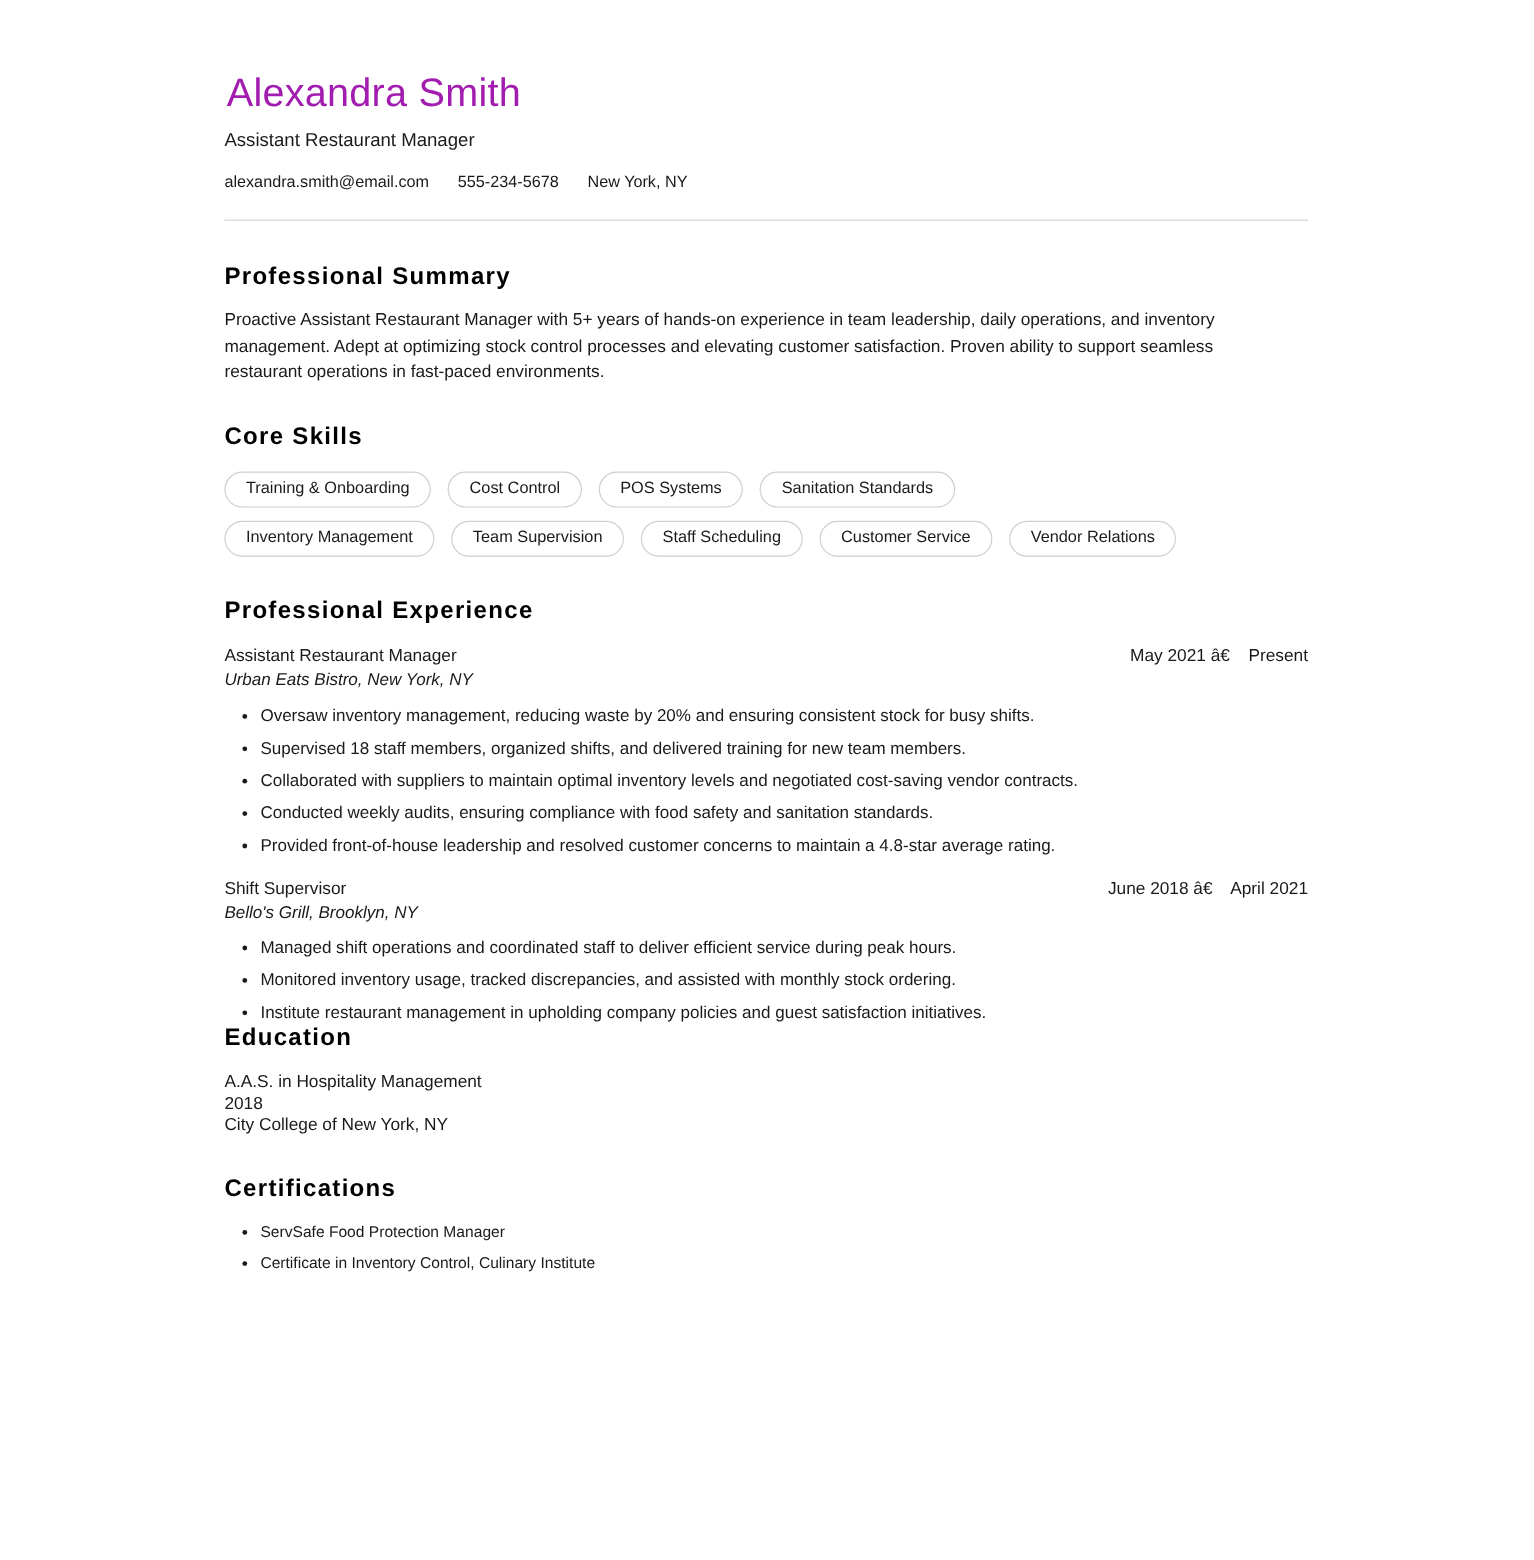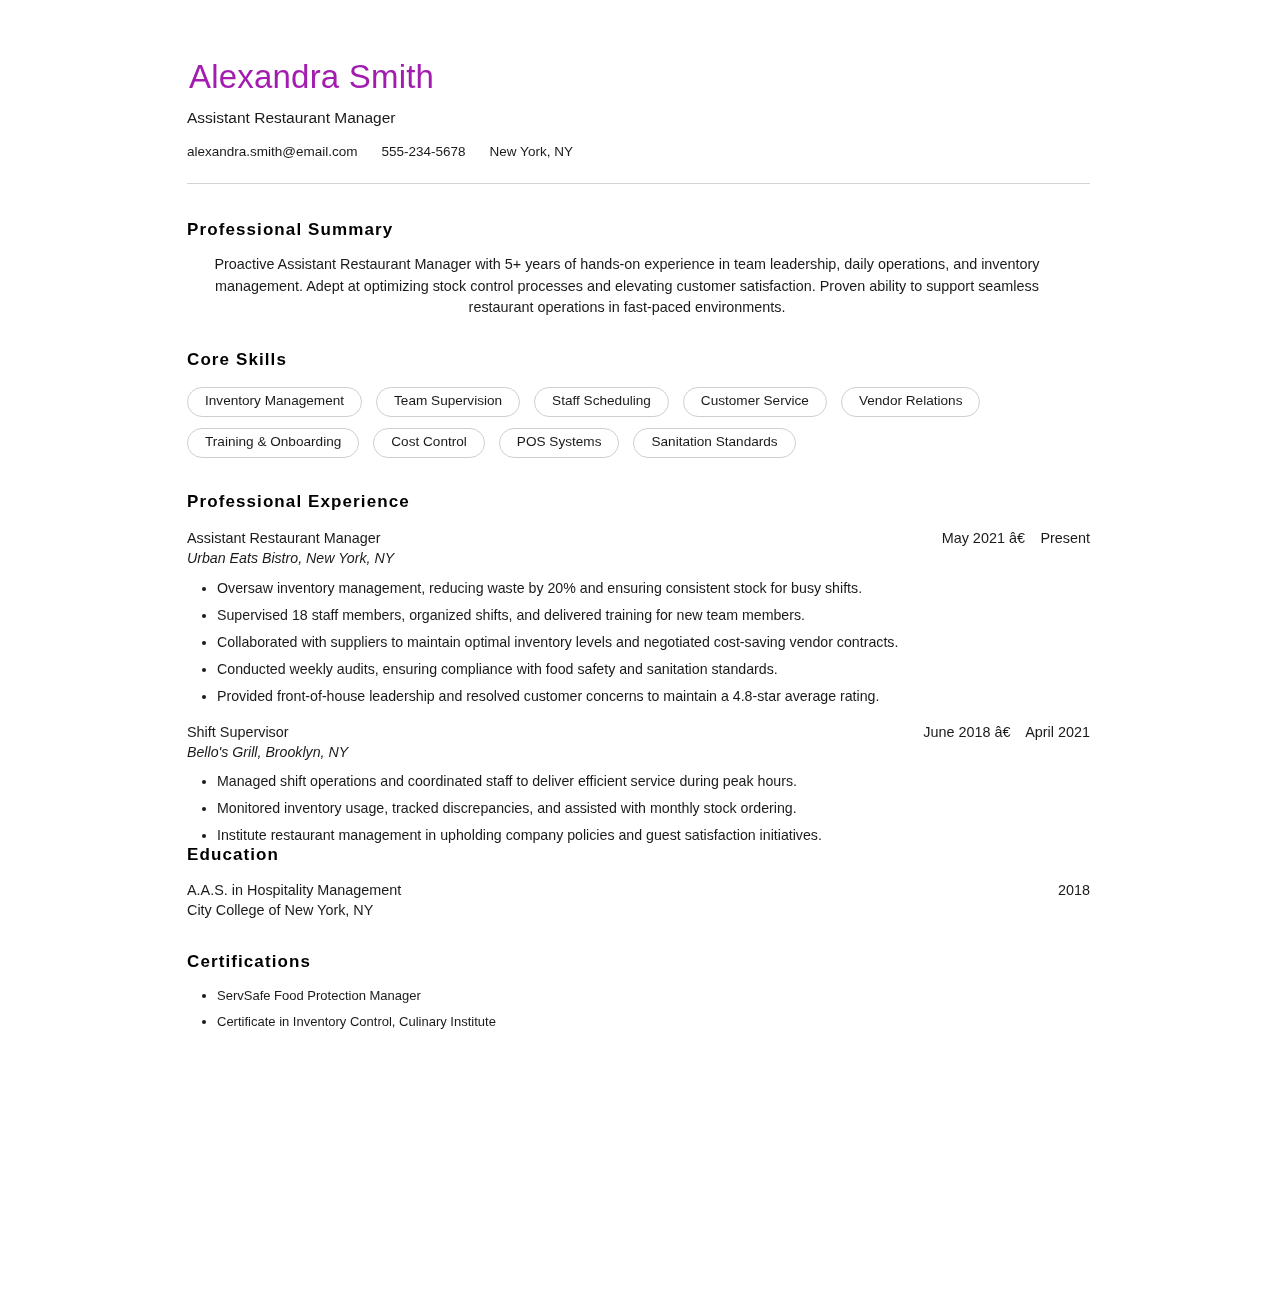--- a/index.html
+++ b/index.html
@@ -56,38 +56,37 @@
   .rule {
     margin-top: 24px;
     border: 0;
     border-top: 1px solid #d4d4d4;
     height: 0;
     width: 903px;
   }
 
   
   .section-heading {
-    font-size: 17px;
+    font-size: 20px;
     font-weight: bold;
     letter-spacing: 1.1px;
     color: #000000;
     margin: 0;
   }
   .sec-summary { margin-top: 36px; }
   .sec-skills  { margin-top: 32px; }
   .sec-exp     { margin-top: 34px; }
   .sec-edu     { }
   .sec-cert    { margin-top: 32px; }
 
   .summary-text {
     font-size: 14.4px;
     line-height: 1.48;
     color: #1a1a1a;
     width: 880px;
-    text-align: center;
   }
 
   
   .pill-rows { margin-top: 17px; }
   .pill-row {
     display: flex;
     flex-wrap: nowrap;
     align-items: center;
   }
   .pill-row + .pill-row { margin-top: 11px; }
@@ -143,20 +142,21 @@
   }
   ul.bullets li:last-child { margin-bottom: 0; }
 
   
   .edu-block { margin-top: 16px; }
   .edu-row {
     display: flex;
     justify-content: space-between;
     align-items: baseline;
     width: 903px;
+    flex-direction: column;
   }
   .edu-degree {
     font-size: 14.4px;
     color: #1a1a1a;
     line-height: 1.3;
   }
   .edu-year {
     font-size: 14.4px;
     color: #1a1a1a;
     white-space: nowrap;
@@ -200,31 +200,31 @@
 
     <div class="sec-summary">
       <div class="section-heading">Professional Summary</div>
       <p class="summary-text">Proactive Assistant Restaurant Manager with 5+ years of hands-on experience in team leadership, daily operations, and inventory management. Adept at optimizing stock control processes and elevating customer satisfaction. Proven ability to support seamless restaurant operations in fast-paced environments.</p>
     </div>
 
     <div class="sec-skills">
       <div class="section-heading">Core Skills</div>
       <div class="pill-rows">
         <div class="pill-row">
+          <span class="pill">Training &amp; Onboarding</span>
+          <span class="pill">Cost Control</span>
+          <span class="pill">POS Systems</span>
+          <span class="pill">Sanitation Standards</span>
+        </div>
+        <div class="pill-row">
           <span class="pill">Inventory Management</span>
           <span class="pill">Team Supervision</span>
           <span class="pill">Staff Scheduling</span>
           <span class="pill">Customer Service</span>
           <span class="pill">Vendor Relations</span>
-        </div>
-        <div class="pill-row">
-          <span class="pill">Training &amp; Onboarding</span>
-          <span class="pill">Cost Control</span>
-          <span class="pill">POS Systems</span>
-          <span class="pill">Sanitation Standards</span>
         </div>
       </div>
     </div>
 
     <div class="sec-exp">
       <div class="section-heading">Professional Experience</div>
 
       <div class="job">
         <div class="job-row">
           <span class="job-role">Assistant Restaurant Manager</span>

